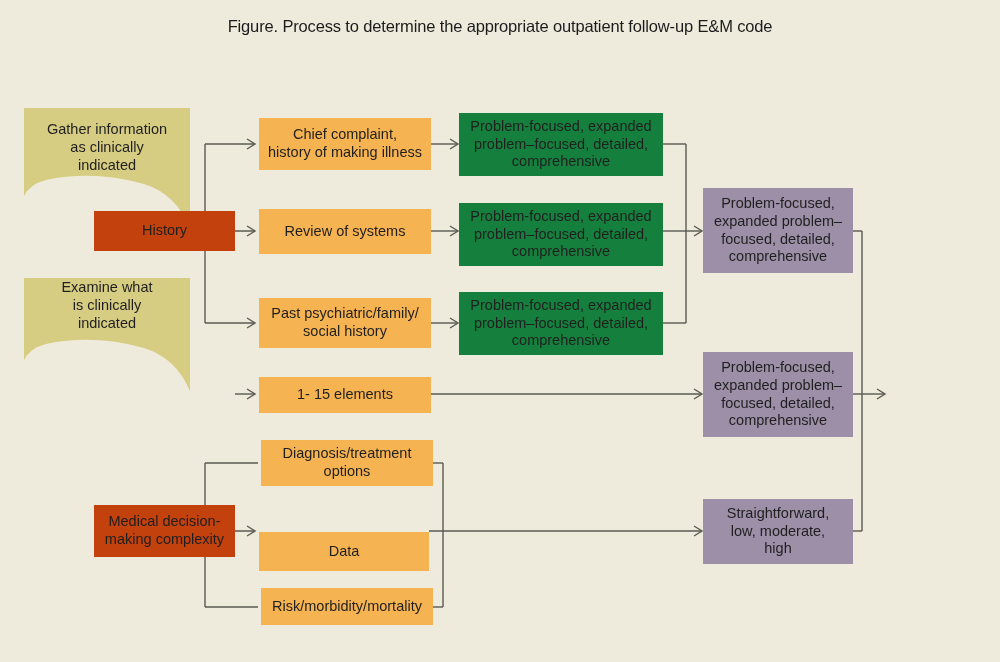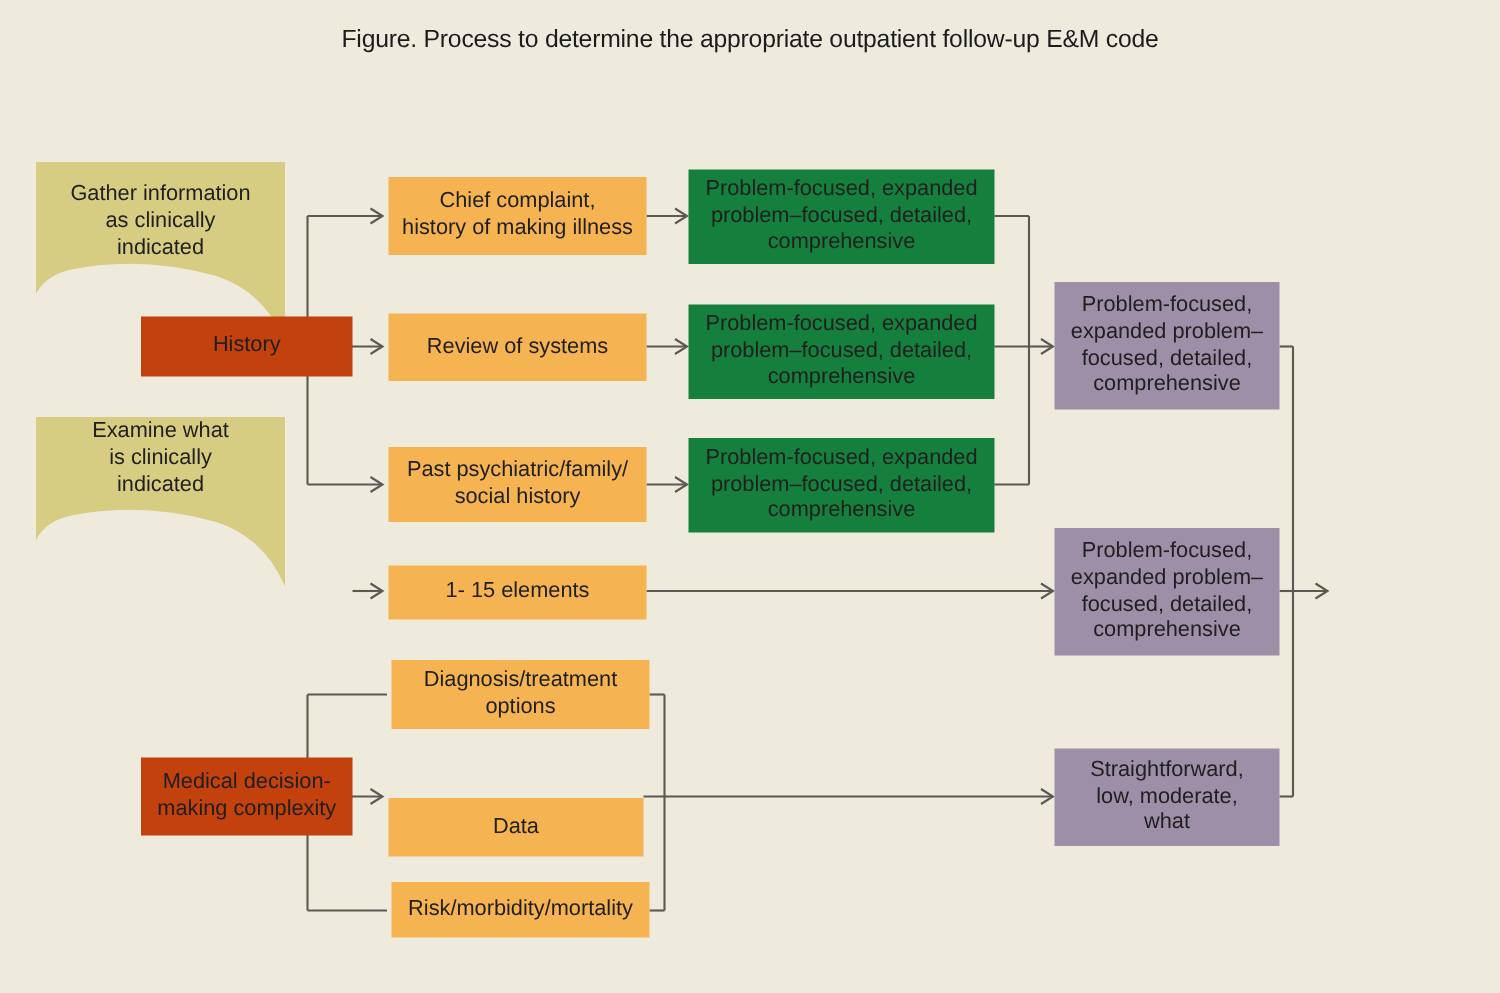--- a/index.html
+++ b/index.html
@@ -233,17 +233,17 @@
   <div class="node node-purple" style="left:703px; top:352px; width:150px; height:85px;">
     <span>Problem-focused,
 expanded problem–
 focused, detailed,
 comprehensive</span>
   </div>
 
   <div class="node node-purple" style="left:703px; top:499px; width:150px; height:65px;">
     <span>Straightforward,
 low, moderate,
-what</span>
+high</span>
   </div>
 
 
 </div>
 
 </body></html>

